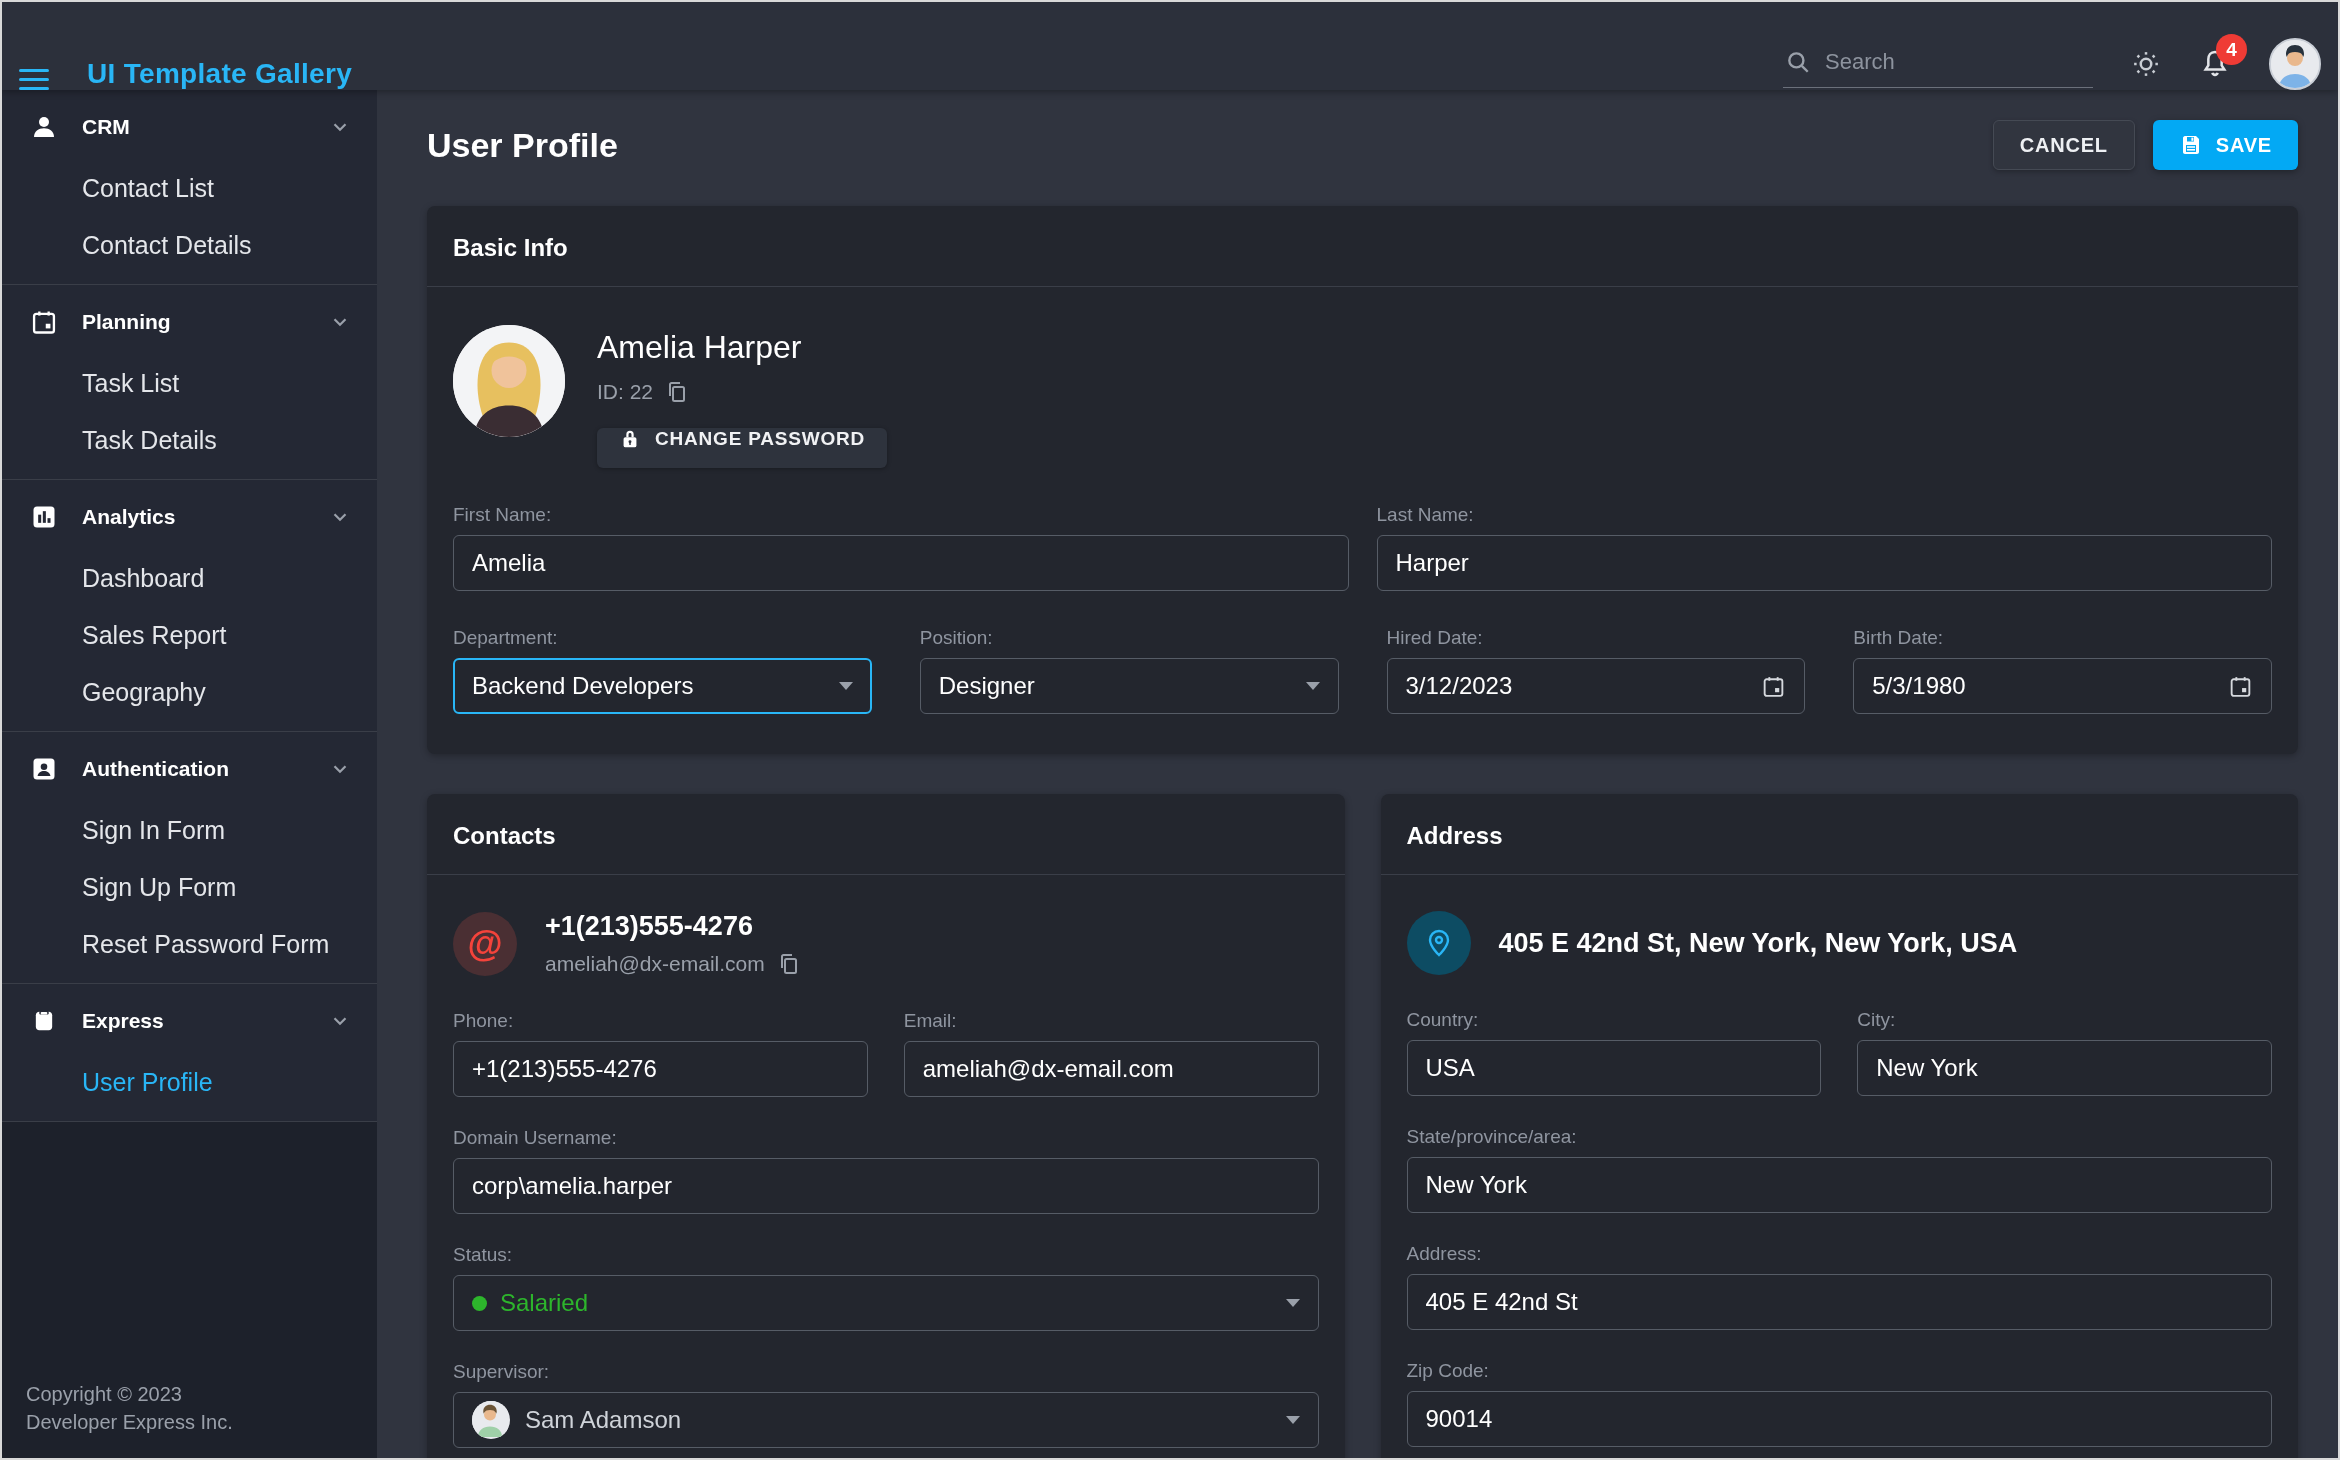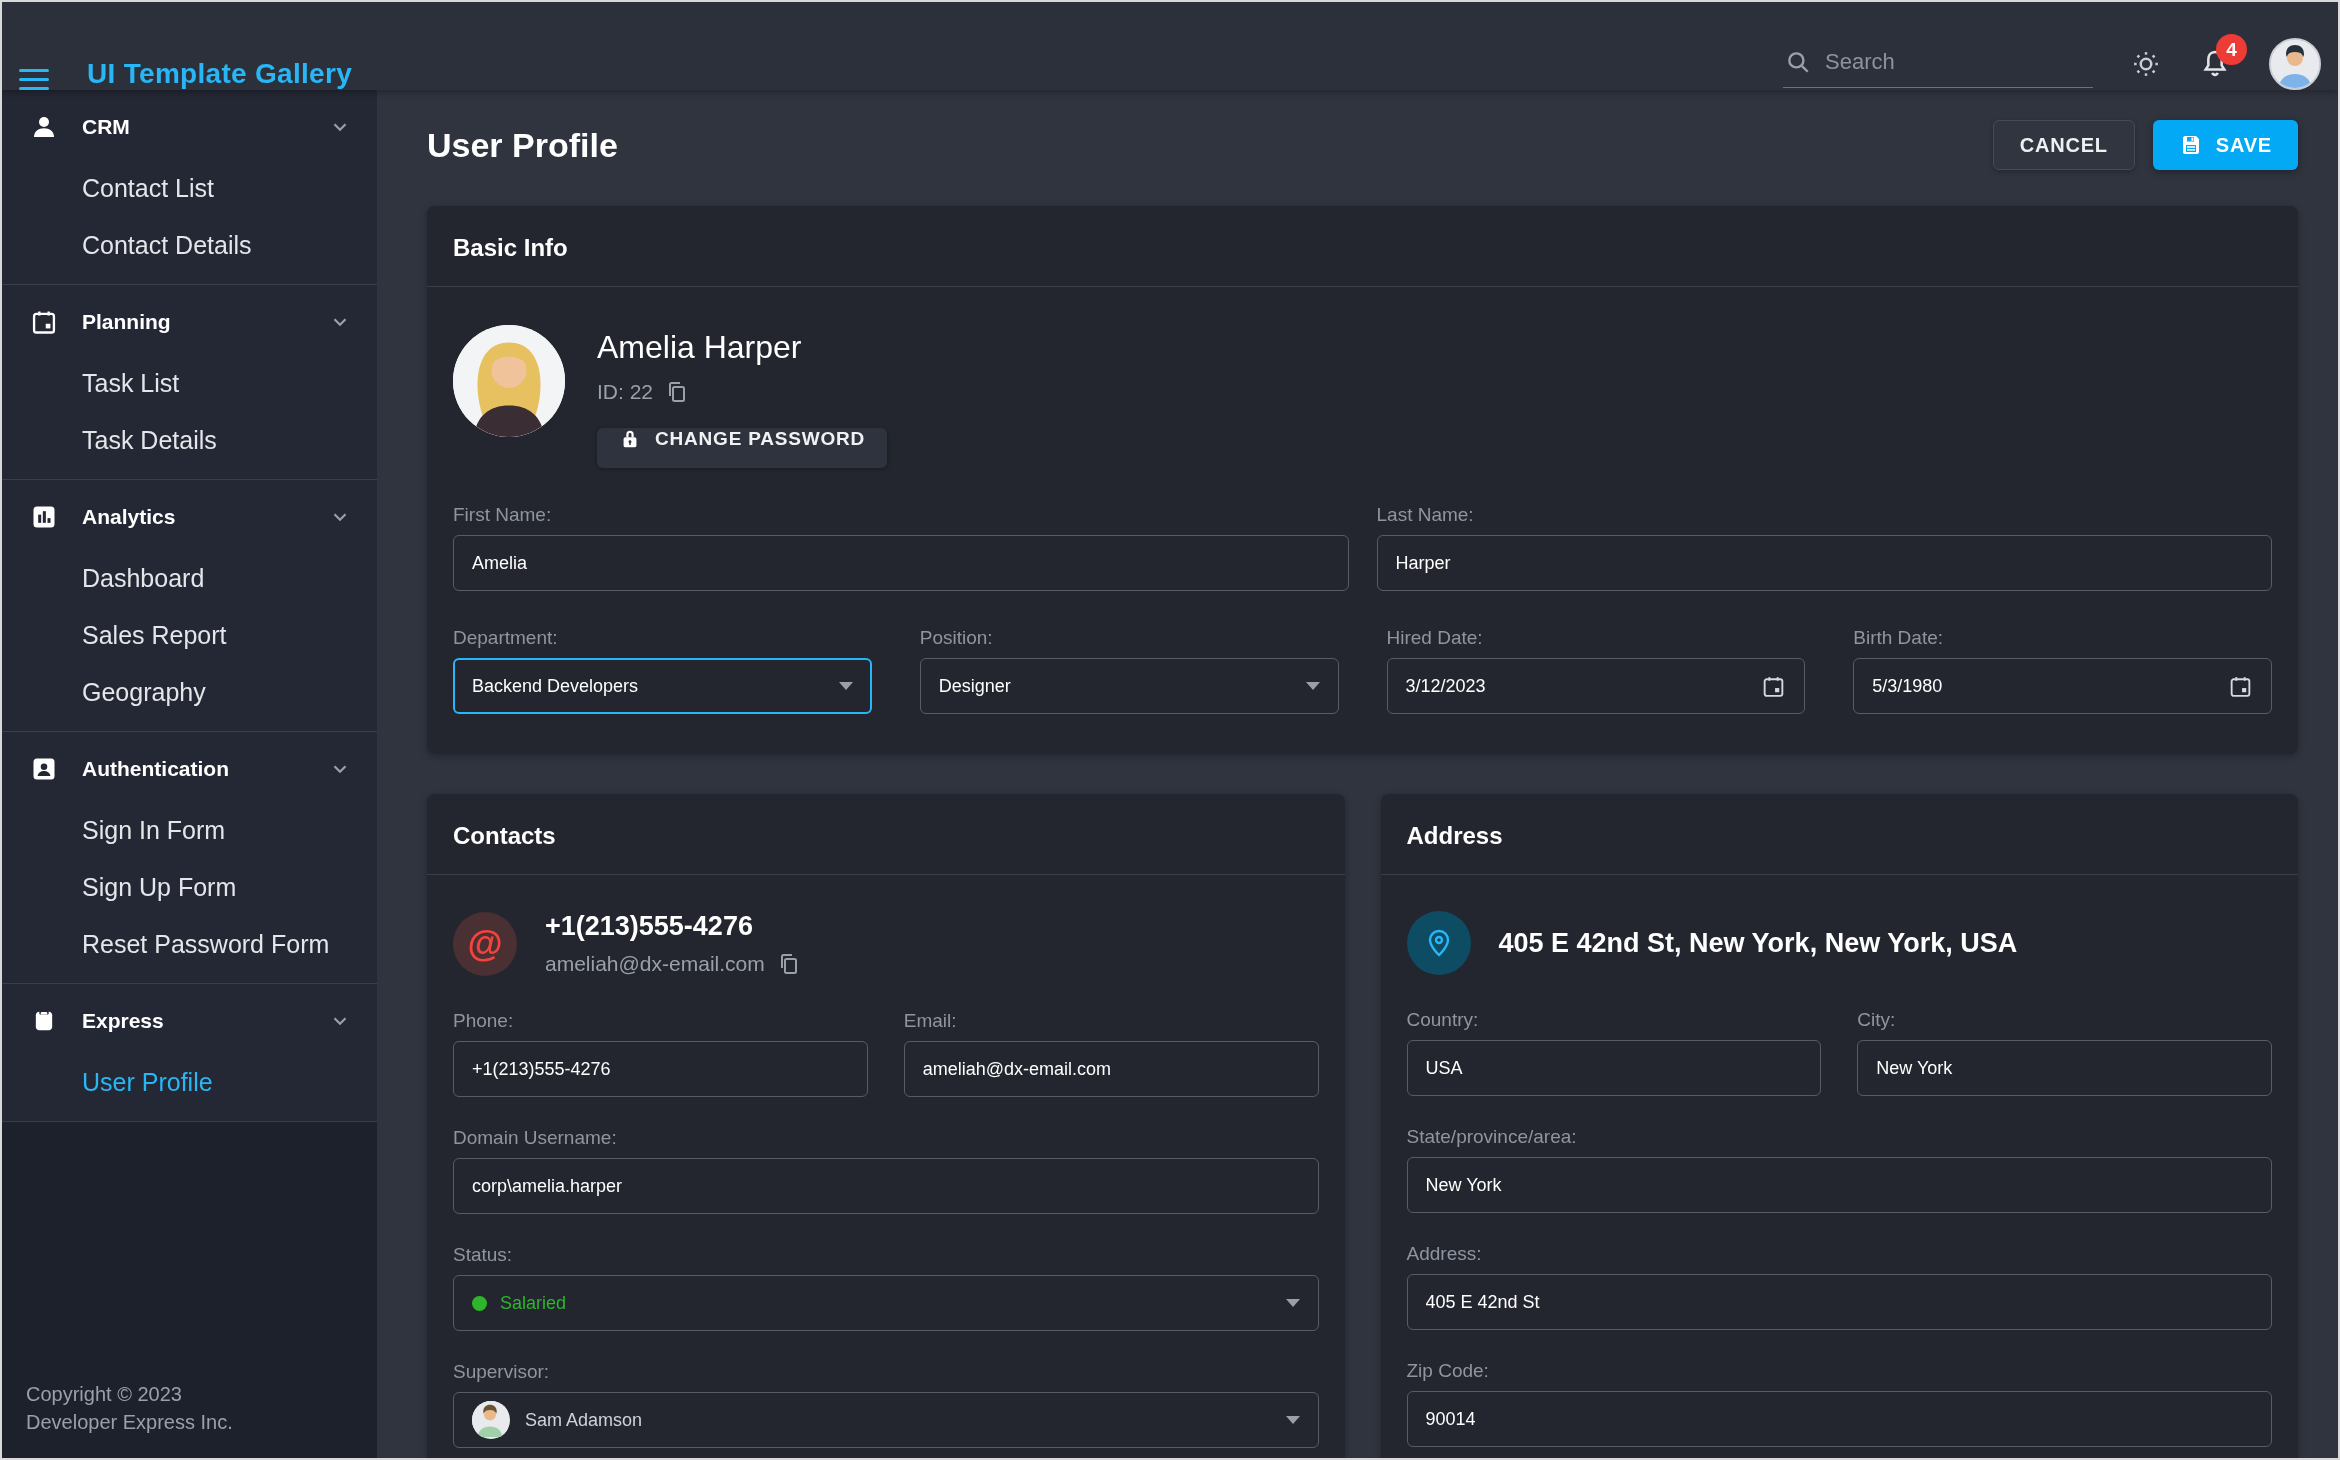--- a/index.html
+++ b/index.html
@@ -52,21 +52,21 @@
   .profile-row{display:flex;gap:32px;margin:6px 0 36px}
   .big-avatar{width:112px;height:112px;border-radius:50%;overflow:hidden;background:#f3f4f6;flex:0 0 auto}
   .p-name{font-size:32px;font-weight:normal;color:#fff;margin-top:4px}
   .p-id{display:flex;align-items:center;gap:12px;color:var(--muted);font-size:21px;margin-top:14px}
   .copy-icon{cursor:pointer;display:flex}
   .btn-chpwd{margin-top:24px;height:40px;background:#2e333d;border:none;border-radius:6px;color:#f1f2f4;font-size:19px;font-weight:bold;letter-spacing:.8px;display:flex;align-items:flex-start;gap:14px;padding:0 22px;cursor:pointer;box-shadow:0 1px 4px rgba(0,0,0,.3);font-family:inherit}
   
   .grid-2{display:grid;grid-template-columns:1fr 1fr;gap:28px}
   .grid-4{display:grid;grid-template-columns:repeat(4,1fr);gap:48px;margin-top:36px}
   .field label{display:block;font-size:19px;color:var(--label);margin-bottom:9px}
-  .control{width:100%;height:56px;border:1px solid var(--input-border);border-radius:6px;background:transparent;color:#fff;font-size:18px;padding:0 18px;font-family:inherit;display:flex;align-items:center}
+  .control{width:100%;height:56px;border:1px solid var(--input-border);border-radius:6px;background:transparent;color:#fff;font-size:24px;padding:0 18px;font-family:inherit;display:flex;align-items:center}
   input.control{outline:none}
   .control.focused{border:2px solid var(--accent);padding:0 17px}
   .caret{margin-left:auto;width:0;height:0;border-left:7px solid transparent;border-right:7px solid transparent;border-top:8px solid #9aa0aa}
   .trail-icon{margin-left:auto;display:flex}
   
   .summary{display:flex;align-items:center;gap:28px;margin:4px 0 34px}
   .round-ic{width:64px;height:64px;border-radius:50%;display:flex;align-items:center;justify-content:center;flex:0 0 auto}
   .round-ic.red{background:#4a2f33;color:var(--danger);font-size:36px;font-weight:bold}
   .round-ic.teal{background:#0d4c63}
   .sum-main{font-size:27px;font-weight:bold;color:#fff}

